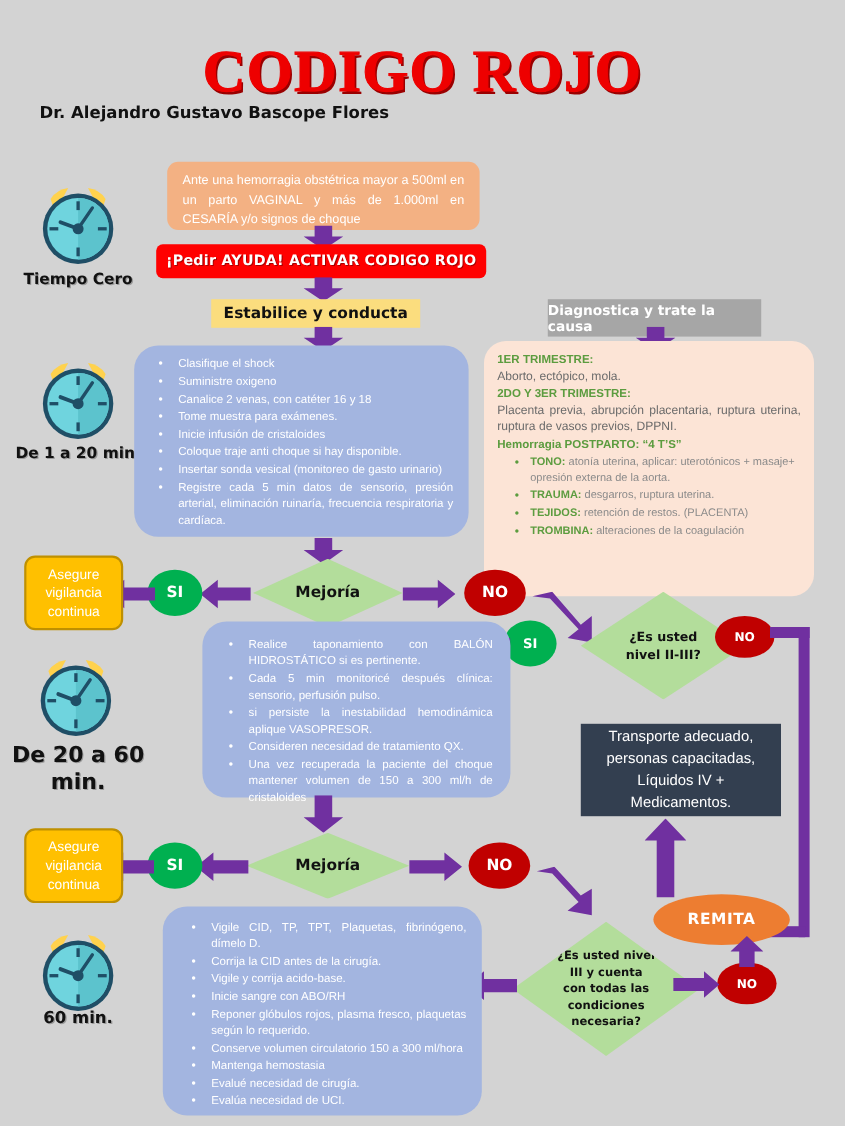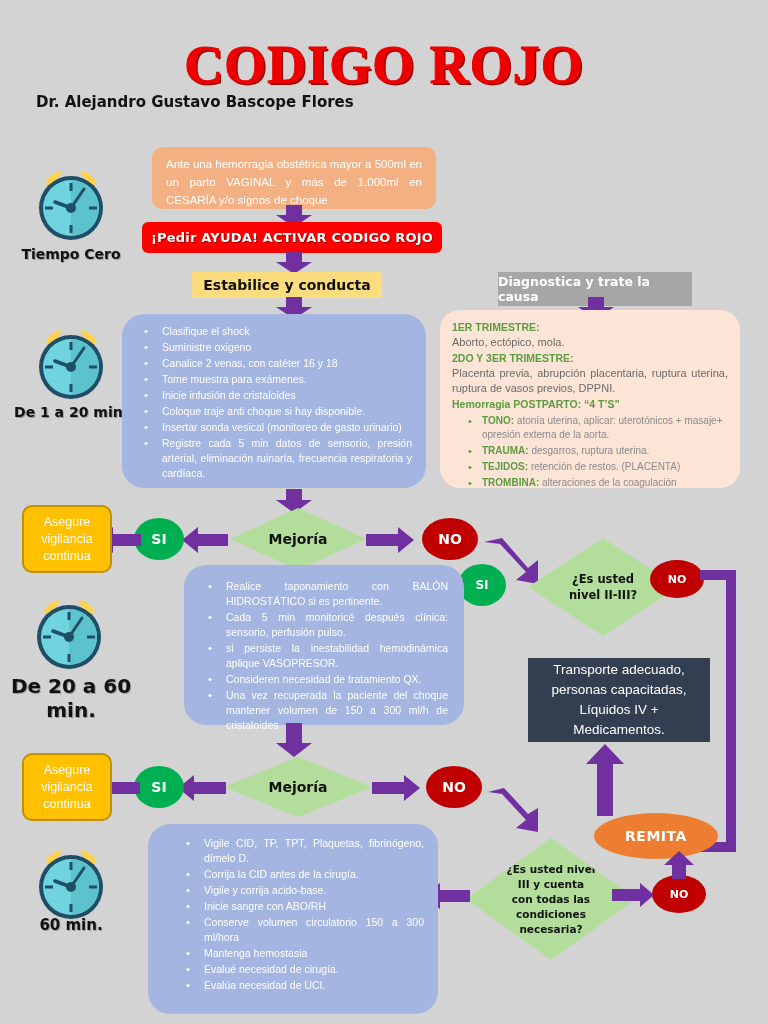--- a/index.html
+++ b/index.html
@@ -70,21 +70,21 @@
   .box-blue ul{margin:0;padding:0 14px 0 40px;list-style:none;}
   .box-blue li{
     position:relative;font-size:10.5px;line-height:15px;
     text-align:justify;margin-bottom:1px;
   }
   .box-blue li:before{
     content:"\2022";position:absolute;left:-18px;top:0;font-size:11px;
   }
 
   .box-peach{
-    left:440px;top:310px;width:300px;height:178px;
+    left:440px;top:310px;width:300px;height:232px;
     background:#fce4d6;border-radius:20px;
     padding:10px 12px 8px 12px;
     color:#7f6f6a;font-size:10.5px;line-height:15px;
   }
   .grn{color:#5c9c3f;font-weight:bold;}
   .box-peach .hdr{color:#5c9c3f;font-weight:bold;font-size:10.5px;}
   .box-peach .txt{color:#6b6b6b;font-size:11px;line-height:15.5px;text-align:justify;}
   .box-peach ul{margin:2px 0 0 0;padding-left:30px;list-style:none;}
   .box-peach li{position:relative;font-size:10px;line-height:14px;color:#8a8a8a;margin-bottom:2px;}
   .box-peach li:before{content:"\2022";position:absolute;left:-14px;top:0;color:#5c9c3f;font-size:11px;}
@@ -428,25 +428,26 @@
       </svg>
   </div>
 
   <div class="abs arrow" style="left:664px;top:851px;">
     <svg width="30" height="28">
         <polygon points="15,0 30,14 22,14 22,28 8,28 8,14 0,14" fill="#7030a0"></polygon>
       </svg>
   </div>
 
   <div class="abs box-blue" style="left:148px;top:824px;width:290px;height:190px;padding:12px 0 0 0;">
-    <ul style="padding:0 14px 0 56px;">
+    <ul style="padding:0 14px 0 44px;">
       <li>Vigile CID, TP, TPT, Plaquetas, fibrinógeno, dímelo D.</li>
       <li>Corrija la CID antes de la cirugía.</li>
       <li>Vigile y corrija acido-base.</li>
       <li>Inicie sangre con ABO/RH</li>
+      <li>Reponer glóbulos rojos, plasma fresco, plaquetas según lo requerido.</li>
       <li>Conserve volumen circulatorio 150 a 300 ml/hora</li>
       <li>Mantenga hemostasia</li>
       <li>Evalué necesidad de cirugía.</li>
       <li>Evalúa necesidad de UCI.</li>
     </ul>
   </div>
 
 </div>
 
 </body></html>

